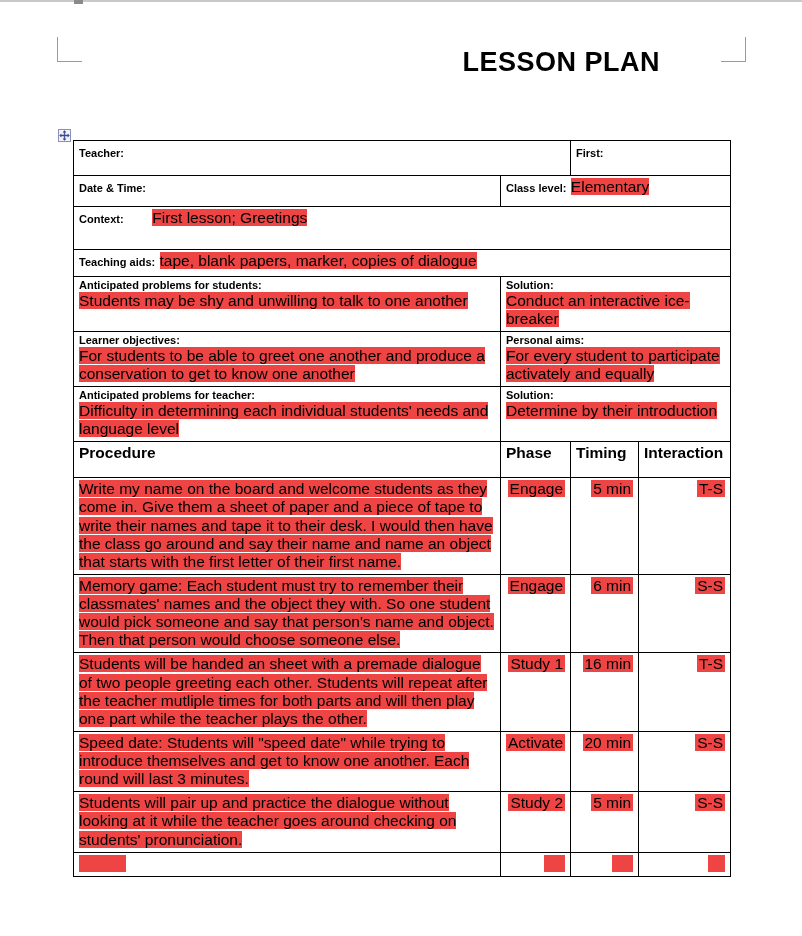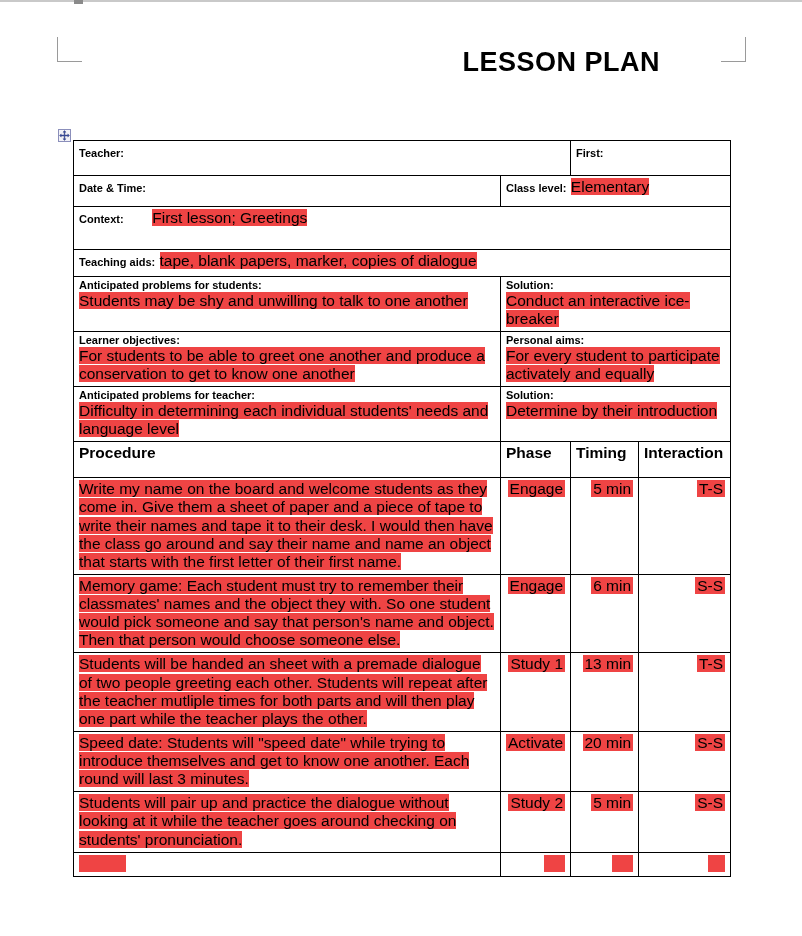--- a/index.html
+++ b/index.html
@@ -271,21 +271,21 @@
         </tr>
 
         <tr>
           <td colspan="2" class="para">
             <span class="hl">Students will be handed an sheet with a premade dialogue of two people greeting each other. Students will repeat after the teacher mutliple times for both parts and will then play one part while the teacher plays the other.</span>
           </td>
           <td class="centercell">
             <span class="hl">Study 1</span>
           </td>
           <td class="centercell">
-            <span class="hl">13 min</span>
+            <span class="hl">16 min</span>
           </td>
           <td class="centercell">
             <span class="hl">T-S</span>
           </td>
         </tr>
 
         <tr>
           <td colspan="2" class="para">
             <span class="hl">Speed date: Students will "speed date" while trying to introduce themselves and get to know one another. Each round will last 3 minutes.</span>
           </td>

